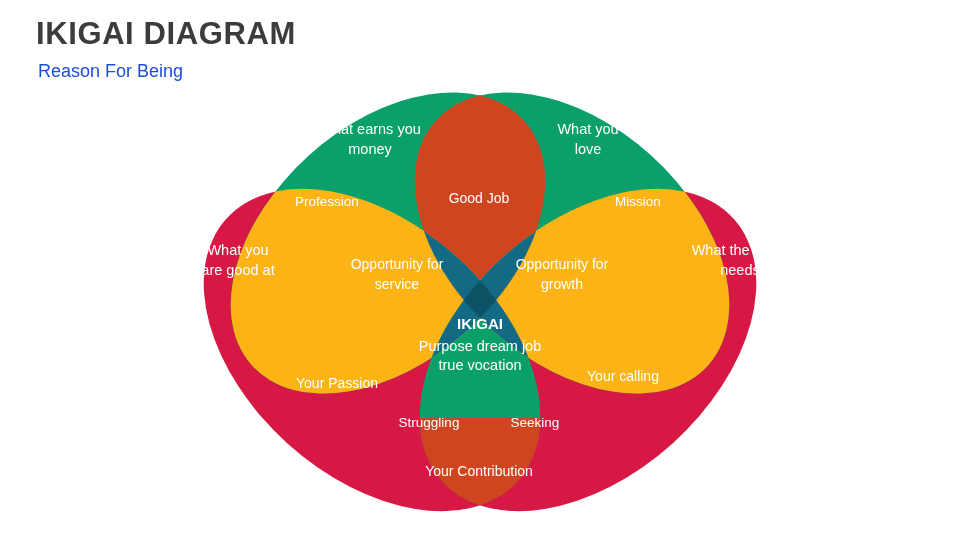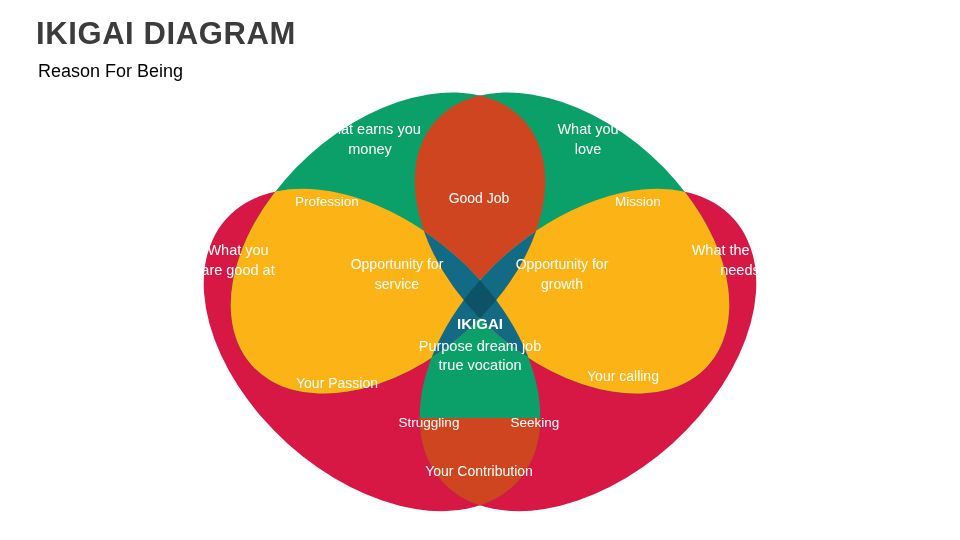--- a/index.html
+++ b/index.html
@@ -28,21 +28,21 @@
     font-weight: bold;
     color: #3c3c3c;
     letter-spacing: 0.6px;
   }
   .subtitle {
     position: absolute;
     left: 38px;
     top: 61px;
     font-size: 18px;
     font-weight: normal;
-    color: #000000;
+    color: #1d4ed8;
   }
   #venn {
     position: absolute;
     left: 0;
     top: 0;
     width: 960px;
     height: 540px;
   }
   .lbl {
     font-family: "Liberation Sans", sans-serif;

